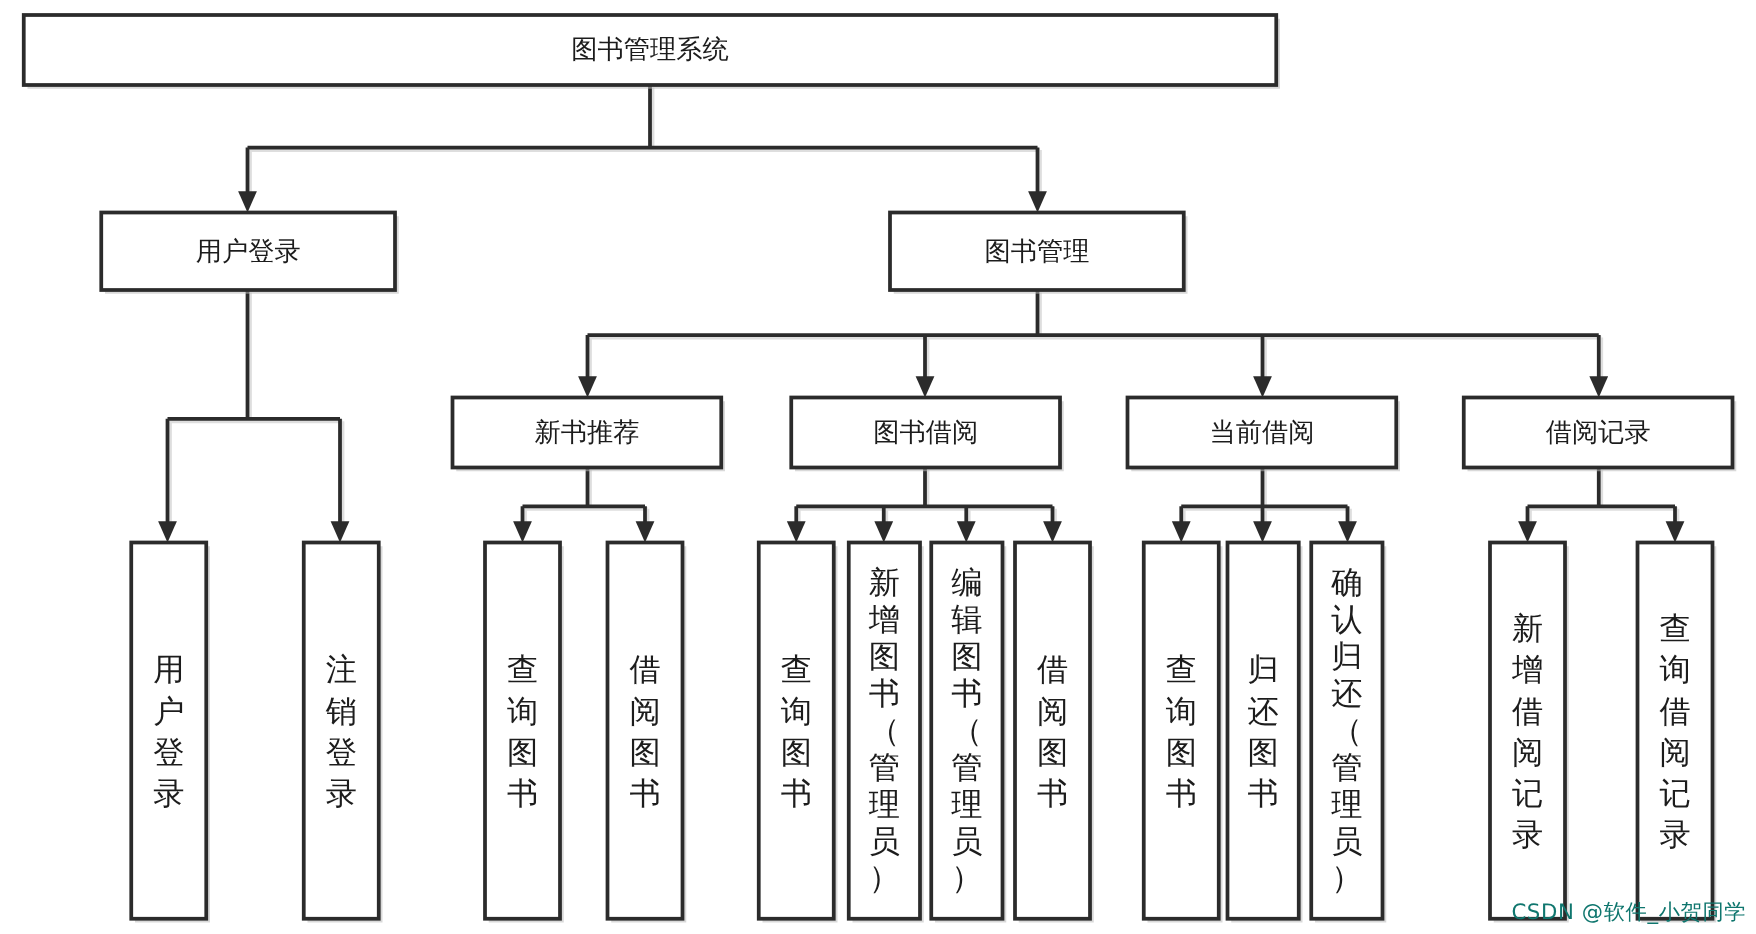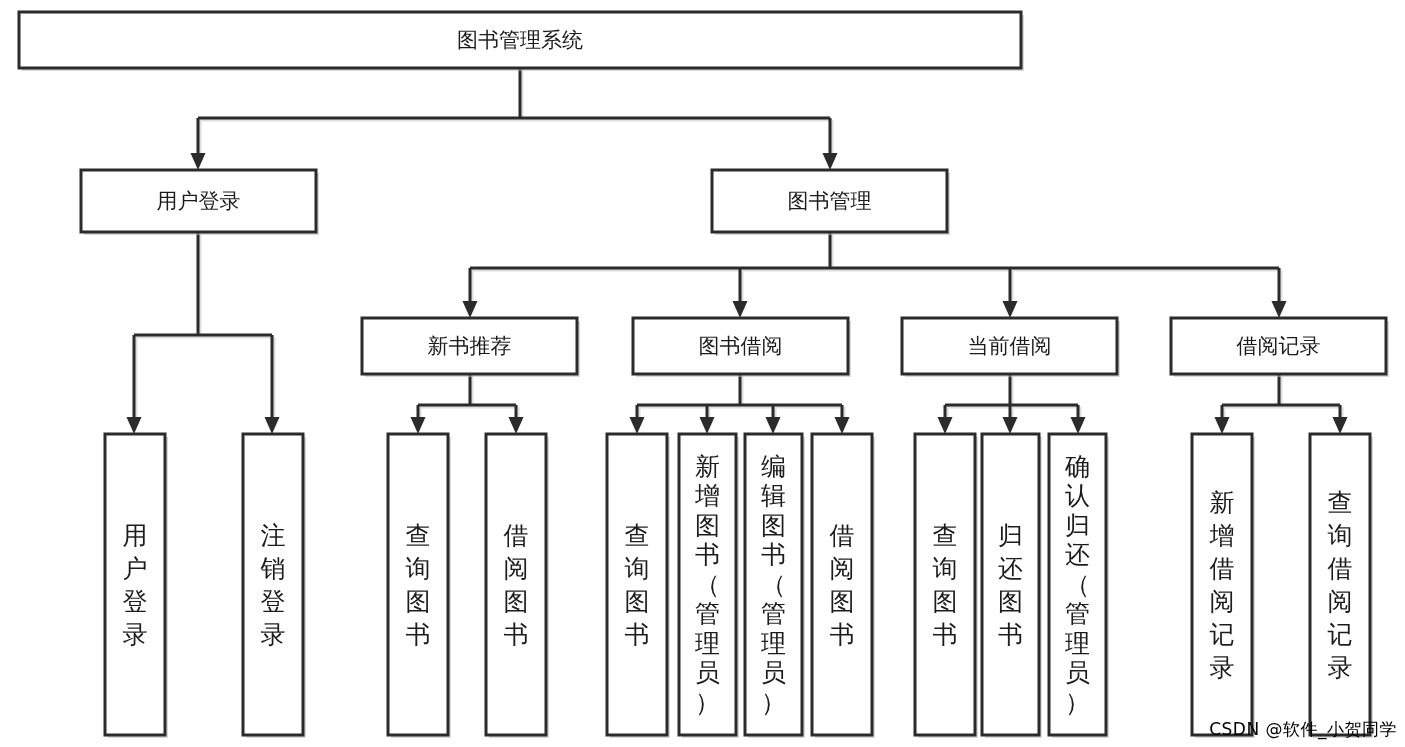--- a/index.html
+++ b/index.html
@@ -49,21 +49,21 @@
   .node-label-v{
     fill:#1c1c1c;
     font-size:25px;
     font-family:"DejaVu Sans","Liberation Sans",sans-serif;
     text-anchor:middle;
   }
   .watermark{
     position:absolute;
     right:8px;
     bottom:6px;
-    color:#000000;
+    color:#0f766e;
     font-size:17px;
     font-family:"DejaVu Sans","Liberation Sans",sans-serif;
     letter-spacing:.5px;
     white-space:nowrap;
     user-select:none;
   }
 </style>
 </head>
 <body>
 

